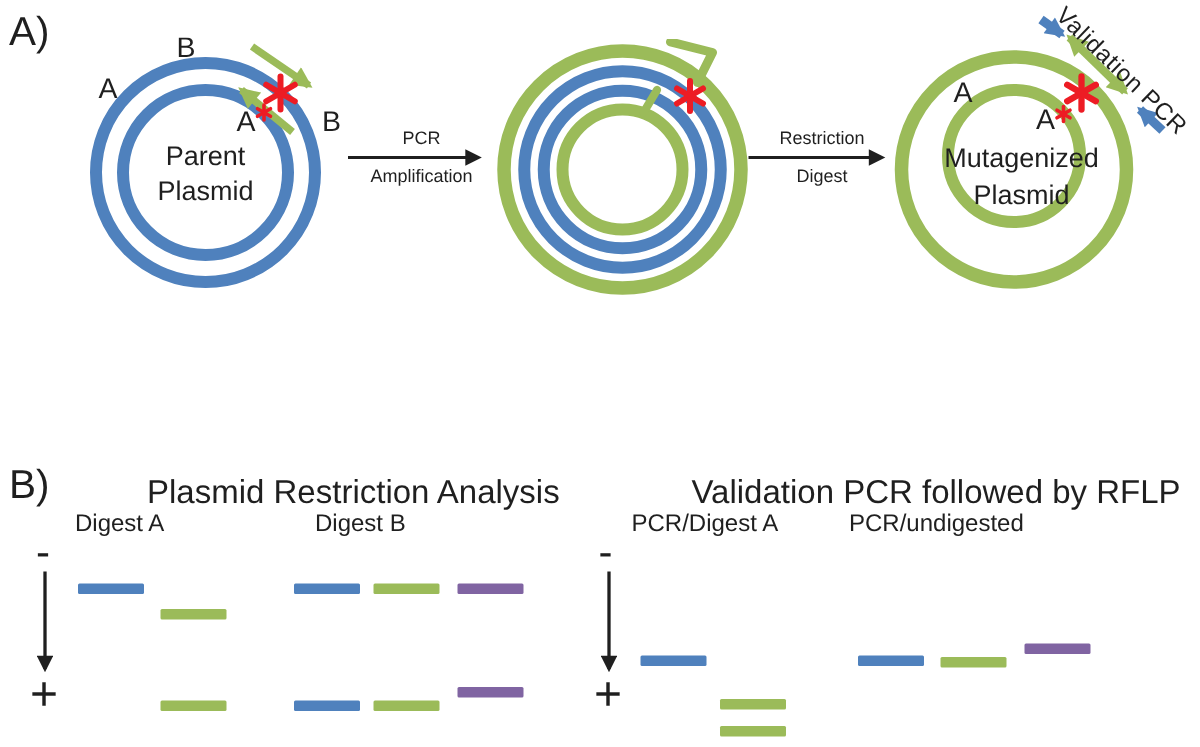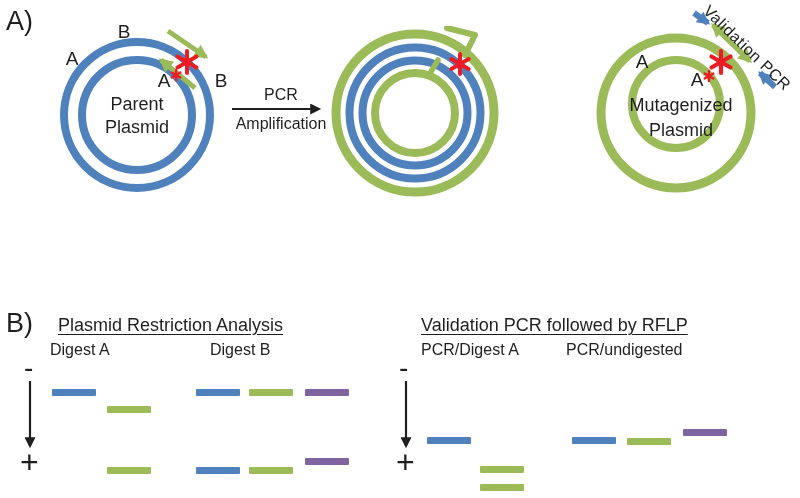--- a/index.html
+++ b/index.html
@@ -1,22 +1,22 @@
 <!DOCTYPE html>
 <html><head>
 <meta charset="utf-8">
 <style>
   html,body { margin:0; padding:0; background:#ffffff; }
   .canvas { position:relative; width:800px; height:498px; background:#fff; overflow:hidden;
             font-family:"Liberation Sans", sans-serif; color:#1f1f1f; }
   .abs { position:absolute; }
   .panel-label { font-size:27px; line-height:1; }
-  .step { position:absolute; text-align:center; font-size:16px; line-height:1.08; }
+  .step { position:absolute; text-align:center; font-size:12px; line-height:1.08; }
   .step svg { display:block; margin:0 auto; }
-  .gel-title { position:absolute; font-size:18px; text-decoration:underline; text-underline-offset:3px; white-space:nowrap; }
+  .gel-title { position:absolute; font-size:22px; text-underline-offset:3px; white-space:nowrap;margin-left:40px; }
   .lane-header { position:absolute; font-size:16px; white-space:nowrap; }
   .electrode-minus { position:absolute; font-size:28px; line-height:1; }
   .electrode-plus  { position:absolute; font-size:32px; line-height:1; }
   .band { position:absolute; height:7px; border-radius:1px; }
   .validation { position:absolute; transform:rotate(44deg); transform-origin:0 0;
                 font-size:16px; white-space:nowrap; letter-spacing:0.5px; }
   svg text { font-family:"Liberation Sans", sans-serif; fill:#1f1f1f; }
   .c-title { font-size:18px; }
   .s-label { font-size:19px; }
 </style>
@@ -85,20 +85,27 @@
     <path d="M119,2 L147,9 L137,29" fill="none" stroke-width="6" stroke-linecap="round" stroke-linejoin="round" stroke="#9BBB59"></path>
     <line x1="110" y1="34" x2="101" y2="49" stroke-width="5.5" stroke-linecap="round" stroke="#9BBB59"></line>
     <g transform="translate(132,38)" stroke-width="4" stroke-linecap="round" stroke="#ED1C24">
       <line y1="-10" y2="10"></line>
         <line y1="-10" y2="10" transform="rotate(60)"></line>
         <line y1="-10" y2="10" transform="rotate(120)"></line>
     </g>
   </svg>
 
   
+  <div class="step" style="left:494px;top:86px;width:108px">
+    <span>Restriction</span>
+    <svg width="104" height="12">
+      <line x1="3" y1="6" x2="92" y2="6" stroke-width="2" marker-end="url(#mBlack)" stroke="#1f1f1f"></line>
+    </svg>
+    <span>Digest</span>
+  </div>
 
   
   <svg class="abs" style="left:580px;top:0" width="220" height="212">
     <circle cx="96" cy="113" r="75" fill="none" stroke-width="9" stroke="#9BBB59"></circle>
     <circle cx="96" cy="104" r="44" fill="none" stroke-width="8" stroke="#9BBB59"></circle>
     <line x1="133" y1="25" x2="170" y2="61" stroke-width="5.5" marker-start="url(#mGreen)" marker-end="url(#mGreen)" stroke="#9BBB59"></line>
     <line x1="114" y1="13" x2="128" y2="23" stroke-width="6" marker-end="url(#mBlue)" stroke="#4F81BD"></line>
     <line x1="195" y1="87" x2="180" y2="73" stroke-width="6" marker-end="url(#mBlue)" stroke="#4F81BD"></line>
     <g transform="translate(141,62)" stroke-width="4.2" stroke-linecap="round" stroke="#ED1C24">
       <line y1="-11" y2="11"></line>

